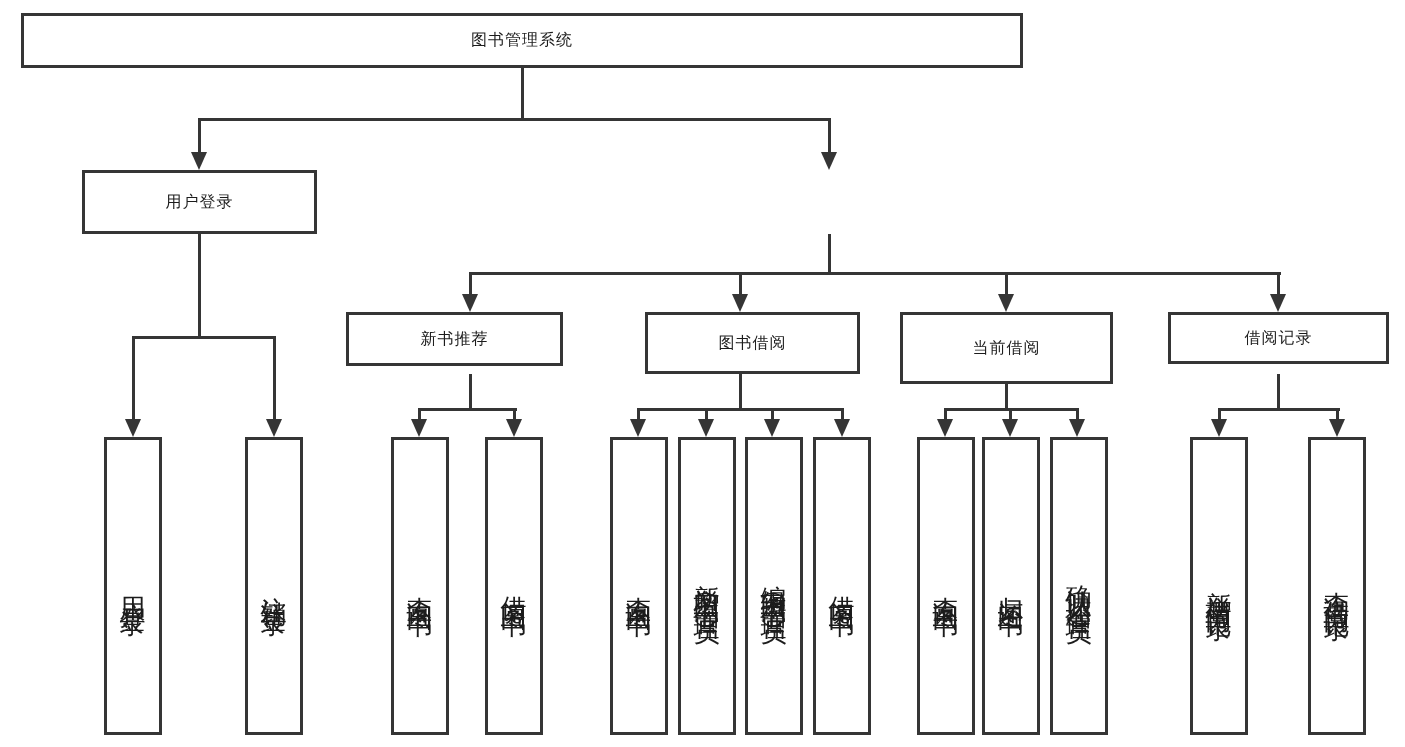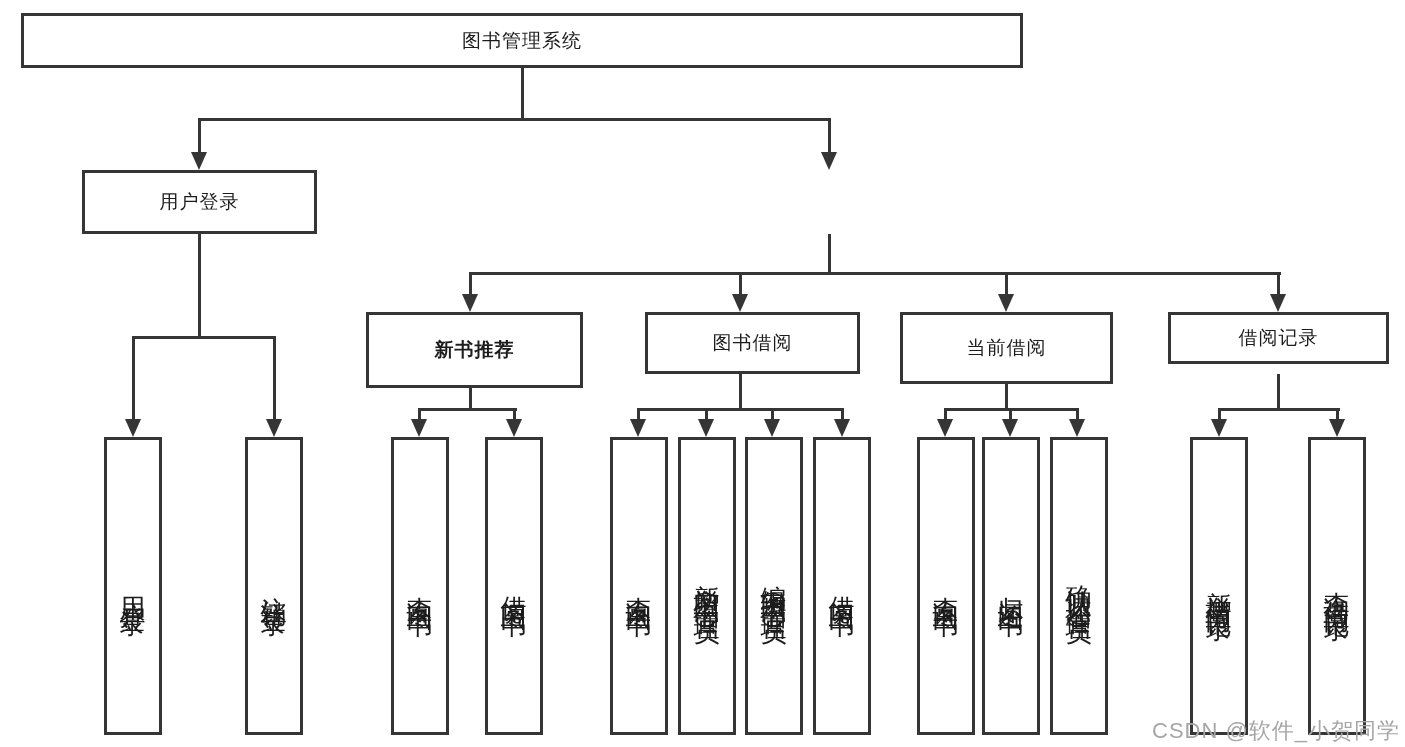--- a/index.html
+++ b/index.html
@@ -2,21 +2,21 @@
 <html style="--line: #353535; --text: #1c1c1c; --watermark: #a6a6a6; --box_bg: #ffffff;"><head>
 <meta charset="utf-8">
 <style>
   :root { --line:#353535; --text:#1c1c1c; --watermark:#a6a6a6; --box_bg:#ffffff; }
   html,body { margin:0; padding:0; background:#ffffff; }
   .stage { position:relative; width:1405px; height:747px; background:var(--box_bg);
            font-family:"Liberation Sans", sans-serif; overflow:hidden; }
   .node { position:absolute; box-sizing:border-box; border:3px solid var(--line);
           background:var(--box_bg); display:flex; align-items:center; justify-content:center;
           color:var(--text); z-index:2; }
-  .node.h  span { font-size:19px; letter-spacing:1px; white-space:nowrap; }
+  .node.h  span { font-size:16px; letter-spacing:1px; white-space:nowrap; }
   .leaf { top:437px; width:58px; height:298px; }
   .leaf span { writing-mode:vertical-rl; text-orientation:mixed; font-size:26px;
                letter-spacing:5px; line-height:1; }
   .edge { position:absolute; background:var(--line); z-index:1; }
   .ah { position:absolute; width:0; height:0; border-left:8px solid transparent;
         border-right:8px solid transparent; border-top:18px solid var(--line); z-index:1; }
   .wm { position:absolute; left:1152px; top:716px; font-size:22px; color:var(--watermark);
         z-index:5; white-space:nowrap; letter-spacing:1px; }
 </style>
 </head>
@@ -25,21 +25,21 @@
 <div class="stage">
 
   <div class="node h" style="left:21px; top:13px; width:1002px; height:55px;">
     <span>图书管理系统</span>
   </div>
 
   <div class="node h" style="left:82px; top:170px; width:235px; height:64px;">
     <span>用户登录</span>
   </div>
 
-  <div class="node h" style="left:366px; top:312px; width:217px; height:76px;font-weight:bold;">
+  <div class="node h" style="left:346px; top:312px; width:217px; height:54px;">
     <span>新书推荐</span>
   </div>
   <div class="node h" style="left:633px; top:312px; width:215px; height:62px;margin-left:12px;">
     <span>图书借阅</span>
   </div>
   <div class="node h" style="left:900px; top:312px; width:213px; height:72px;font-family:Liberation Serif, serif;">
     <span>当前借阅</span>
   </div>
   <div class="node h" style="left:1168px; top:312px; width:221px; height:52px;">
     <span>借阅记录</span>
@@ -141,14 +141,13 @@
   <div class="edge" style="left:1076px; top:408px; width:3px;   height:14px;"></div>
   <div class="ah" style="left:1069px; top:419px;"></div>
 
   <div class="edge" style="left:1277px; top:374px; width:3px;   height:37px;"></div>
   <div class="edge" style="left:1218px; top:408px; width:122px; height:3px;"></div>
   <div class="edge" style="left:1218px; top:408px; width:3px;   height:14px;"></div>
   <div class="ah" style="left:1211px; top:419px;"></div>
   <div class="edge" style="left:1336px; top:408px; width:3px;   height:14px;"></div>
   <div class="ah" style="left:1329px; top:419px;"></div>
 
-  <div class="wm">CSDN @软件_小贺同学</div>
 </div>
 
 </body></html>

